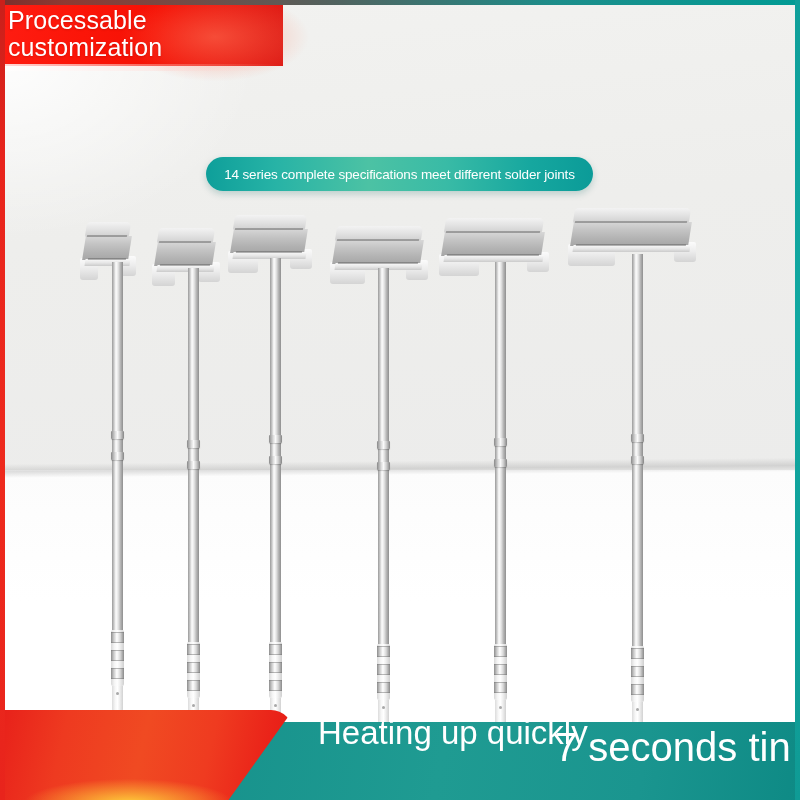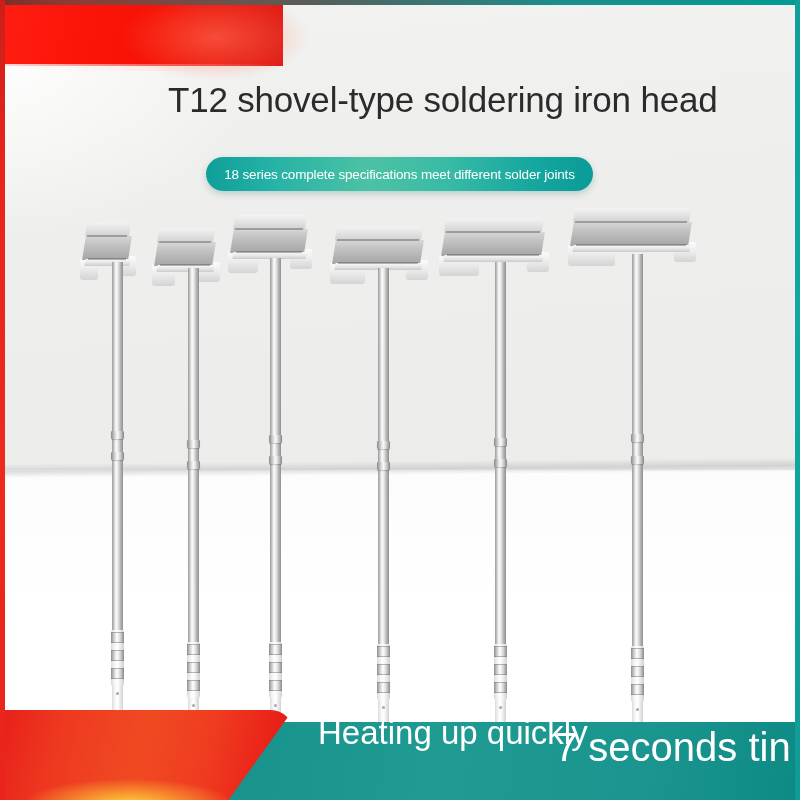--- a/index.html
+++ b/index.html
@@ -308,26 +308,27 @@
         <div class="contact" style="left:632px;top:666px;"></div>
         <div class="contact" style="left:632px;top:684px;"></div>
         <div class="tail-end" style="left:632px;top:702px;"></div>
         <div class="tail-notch" style="left:636px;top:708px;"></div>
         <div class="tool-shadow" style="left:618px;top:728px;width:40px;"></div>
       </div>
     </div>
 
   <div class="ribbon">
     <div class="ribbon-glow"></div>
+    <div class="ribbon-text">Processable
+customization</div>
   </div>
 
-  <div class="headline">T12 shovel-type soldering iron head</div>
 
   <div class="pill">
-    <div class="pill-text">18 series complete specifications meet different solder joints</div>
+    <div class="pill-text">14 series complete specifications meet different solder joints</div>
   </div>
 
   <div class="teal-bar"></div>
   <div class="teal-text-a">Heating up quickly</div>
   <div class="teal-text-b">7 seconds tin</div>
 
   <div class="red-bar"></div>
 
   <div class="border-top"></div>
   <div class="border-left"></div>

